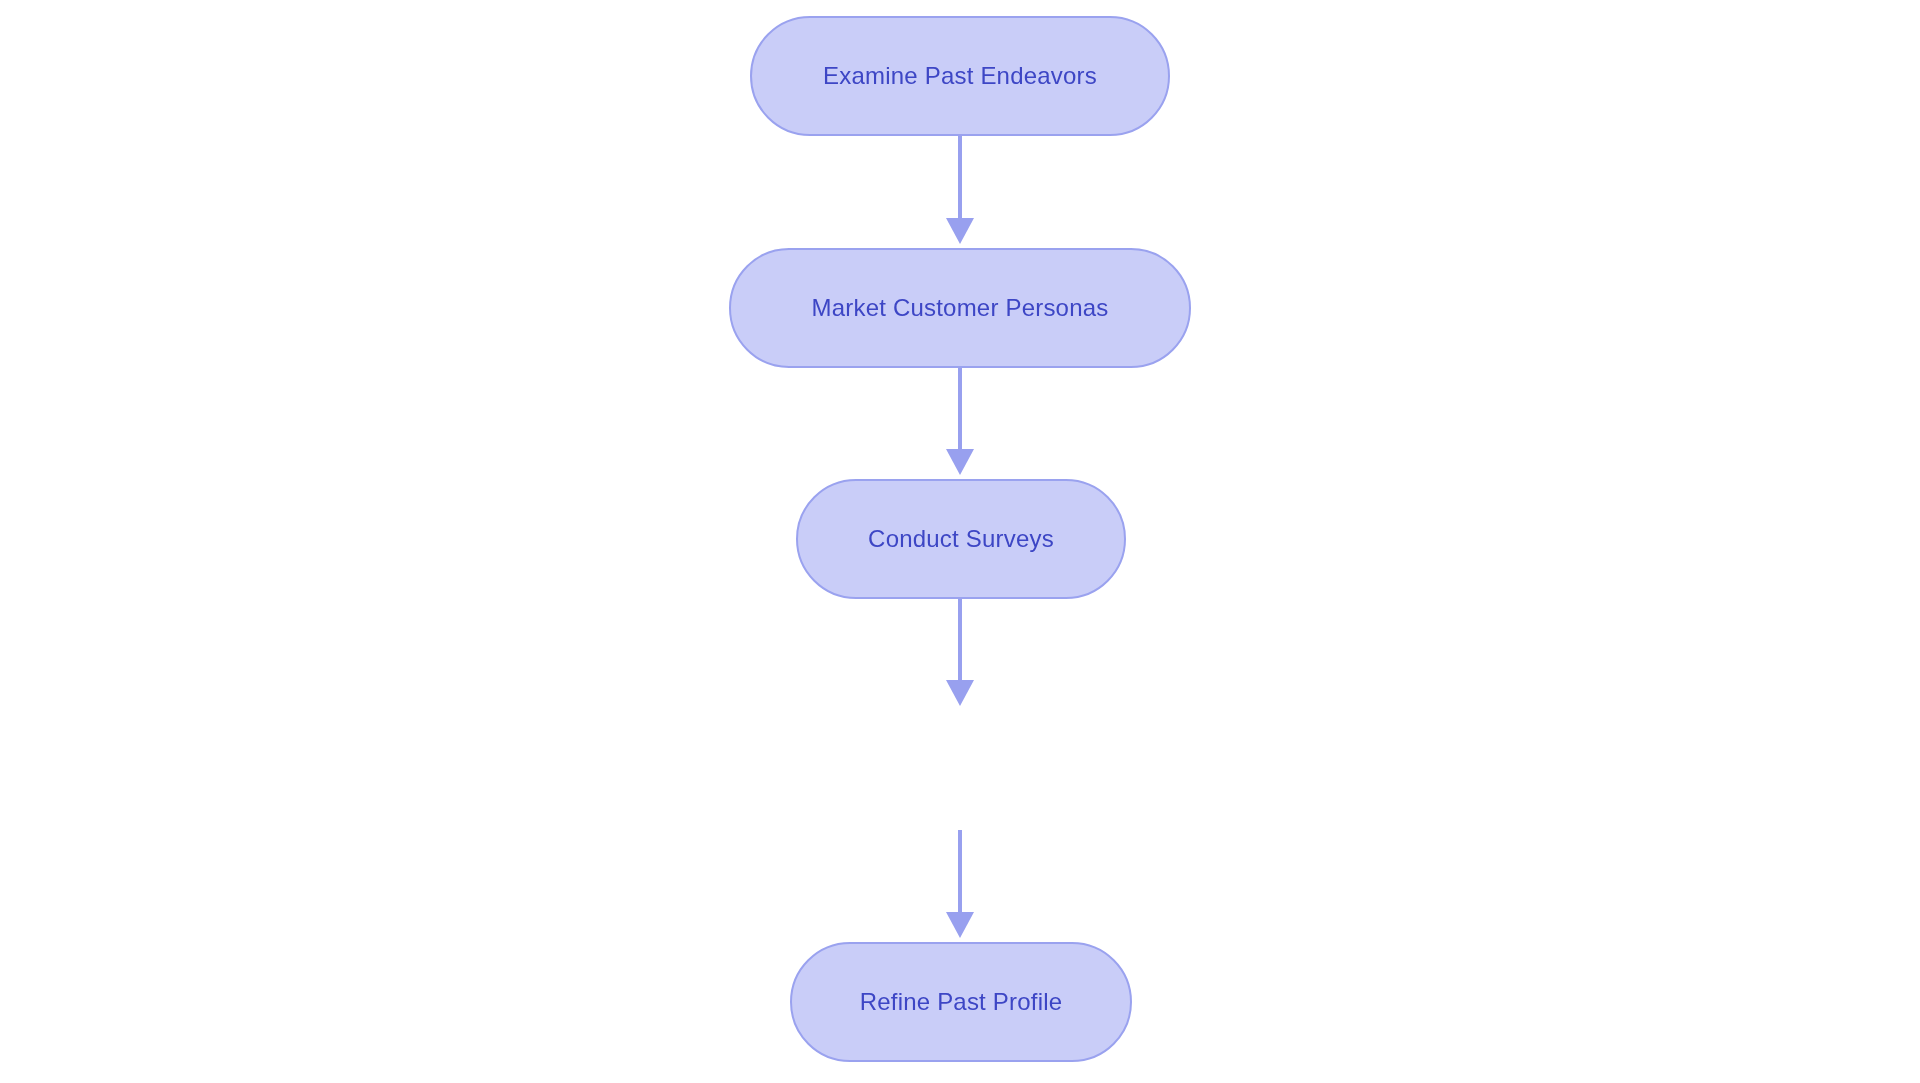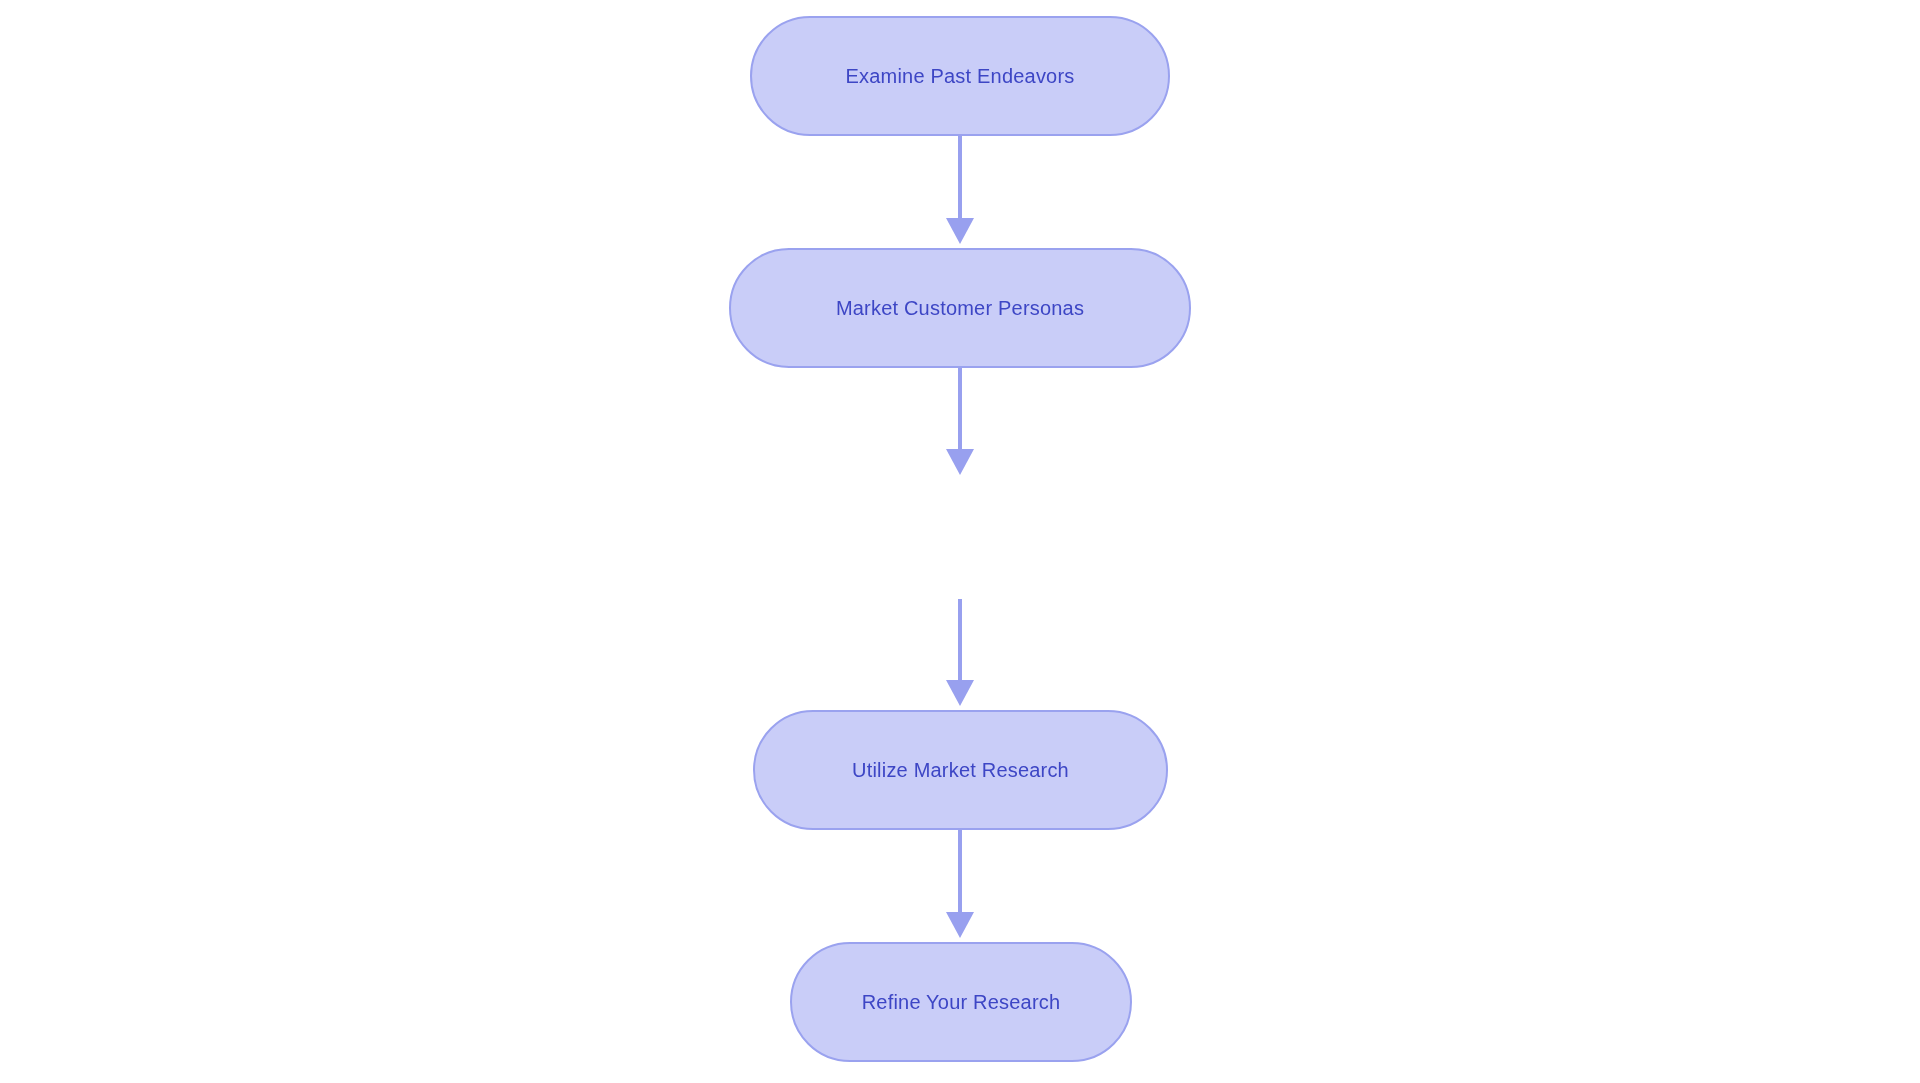--- a/index.html
+++ b/index.html
@@ -20,21 +20,21 @@
     height: 120px;
     border-radius: 61px;
     display: flex;
     align-items: center;
     justify-content: center;
     box-sizing: border-box;
     border: 2px solid var(--node-border, #9aa2ef);
     background: var(--node-fill, #c9cdf8);
   }
   .flow-node .label {
-    font-size: 20px;
+    font-size: 24px;
     font-weight: 400;
     letter-spacing: 0.2px;
     color: var(--node-text, #3d46c5);
     white-space: nowrap;
     text-align: center;
   }
   .node-1 { left: 750px; top: 16px;  width: 420px; }
   .node-2 { left: 729px; top: 248px; width: 462px; }
   .node-3 { left: 796px; top: 479px; width: 330px; }
   .node-4 { left: 753px; top: 710px; width: 415px; }
@@ -71,36 +71,36 @@
     <span class="label">Market Customer Personas</span>
   </div>
 
   <div class="flow-arrow arrow-2">
     <svg viewBox="0 0 32 109" preserveAspectRatio="none">
       <line x1="16" y1="0" x2="16" y2="85" stroke="#98a0ef" stroke-width="4"></line>
       <polygon points="2,81 30,81 16,107" fill="#98a0ef"></polygon>
     </svg>
   </div>
 
+  <div class="flow-node node-3">
+    <span class="label">Conduct Surveys</span>
+  </div>
 
   <div class="flow-arrow arrow-3">
     <svg viewBox="0 0 32 109" preserveAspectRatio="none">
       <line x1="16" y1="0" x2="16" y2="85" stroke="#98a0ef" stroke-width="4"></line>
       <polygon points="2,81 30,81 16,107" fill="#98a0ef"></polygon>
     </svg>
   </div>
 
-  <div class="flow-node node-4">
-    <span class="label">Utilize Market Research</span>
-  </div>
 
   <div class="flow-arrow arrow-4">
     <svg viewBox="0 0 32 110" preserveAspectRatio="none">
       <line x1="16" y1="0" x2="16" y2="86" stroke="#98a0ef" stroke-width="4"></line>
       <polygon points="2,82 30,82 16,108" fill="#98a0ef"></polygon>
     </svg>
   </div>
 
   <div class="flow-node node-5">
-    <span class="label">Refine Your Research</span>
+    <span class="label">Refine Past Profile</span>
   </div>
 
 </div>
 
 </body></html>

